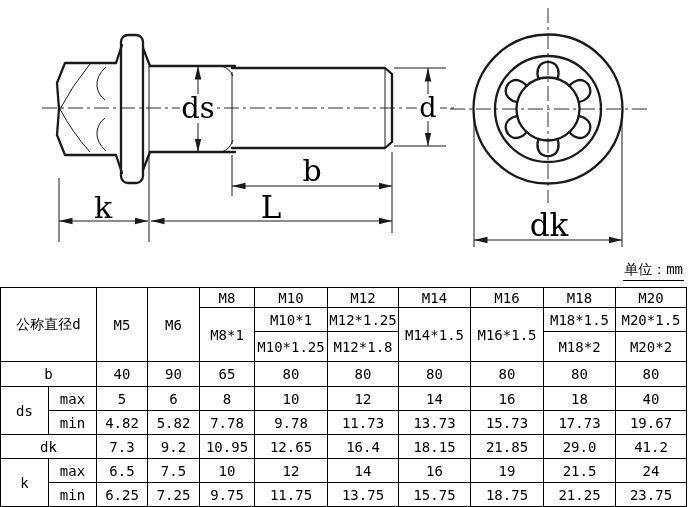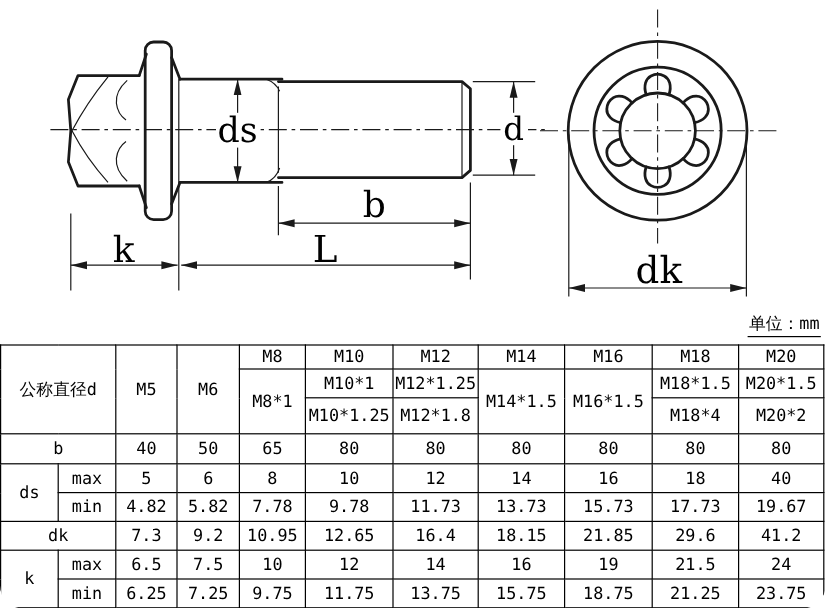--- a/index.html
+++ b/index.html
@@ -1,17 +1,17 @@
 <!DOCTYPE html>
 <html><head>
 <meta charset="utf-8">
 <style>
   html,body{margin:0;padding:0;background:#fff;}
   .screen{position:relative;width:688px;height:507px;background:#ffffff;overflow:hidden;
-          font-family:"Liberation Sans",sans-serif;color:#000;border-radius:19px;}
+          font-family:"Liberation Sans",sans-serif;color:#000;}
   .drawing-svg{position:absolute;left:0;top:0;}
   .bold{fill:none;stroke:#1a1a1a;stroke-width:2.3;stroke-linejoin:round;stroke-linecap:round;}
   .thin{fill:none;stroke:#1a1a1a;stroke-width:1;}
   .cl{fill:none;stroke:#1a1a1a;stroke-width:0.9;stroke-dasharray:15 4 3 4;}
   .dim{fill:none;stroke:#1a1a1a;stroke-width:1;}
   .dimtext{fill:#000;font-family:"DejaVu Serif","Liberation Serif",serif;}
   .units{position:absolute;top:261px;right:4px;font:14px "DejaVu Sans Mono","Liberation Mono",monospace;
          border-bottom:1px solid #000;padding:0 1px 1px 1px;white-space:nowrap;}
   table.spec{position:absolute;left:0;top:287px;border-collapse:collapse;table-layout:fixed;}
   table.spec td{border:1px solid #000;text-align:center;vertical-align:middle;padding:0;overflow:hidden;
@@ -146,27 +146,27 @@
       <td>M10*1</td>
       <td>M12*1.25</td>
       <td rowspan="2">M14*1.5</td>
       <td rowspan="2">M16*1.5</td>
       <td>M18*1.5</td>
       <td>M20*1.5</td>
     </tr>
     <tr style="height:30px">
       <td>M10*1.25</td>
       <td>M12*1.8</td>
-      <td>M18*4</td>
+      <td>M18*2</td>
       <td>M20*2</td>
     </tr>
     <tr style="height:25px">
       <td class="rowlab" colspan="2">b</td>
       <td>40</td>
-      <td>50</td>
+      <td>90</td>
       <td>65</td>
       <td>80</td>
       <td>80</td>
       <td>80</td>
       <td>80</td>
       <td>80</td>
       <td>80</td>
     </tr>
     <tr style="height:24px">
       <td class="rowlab" rowspan="2">ds</td>
@@ -195,21 +195,21 @@
     </tr>
     <tr style="height:24px">
       <td class="rowlab" colspan="2">dk</td>
       <td>7.3</td>
       <td>9.2</td>
       <td>10.95</td>
       <td>12.65</td>
       <td>16.4</td>
       <td>18.15</td>
       <td>21.85</td>
-      <td>29.6</td>
+      <td>29.0</td>
       <td>41.2</td>
     </tr>
     <tr style="height:24px">
       <td class="rowlab" rowspan="2">k</td>
       <td class="mm">max</td>
       <td>6.5</td>
       <td>7.5</td>
       <td>10</td>
       <td>12</td>
       <td>14</td>

